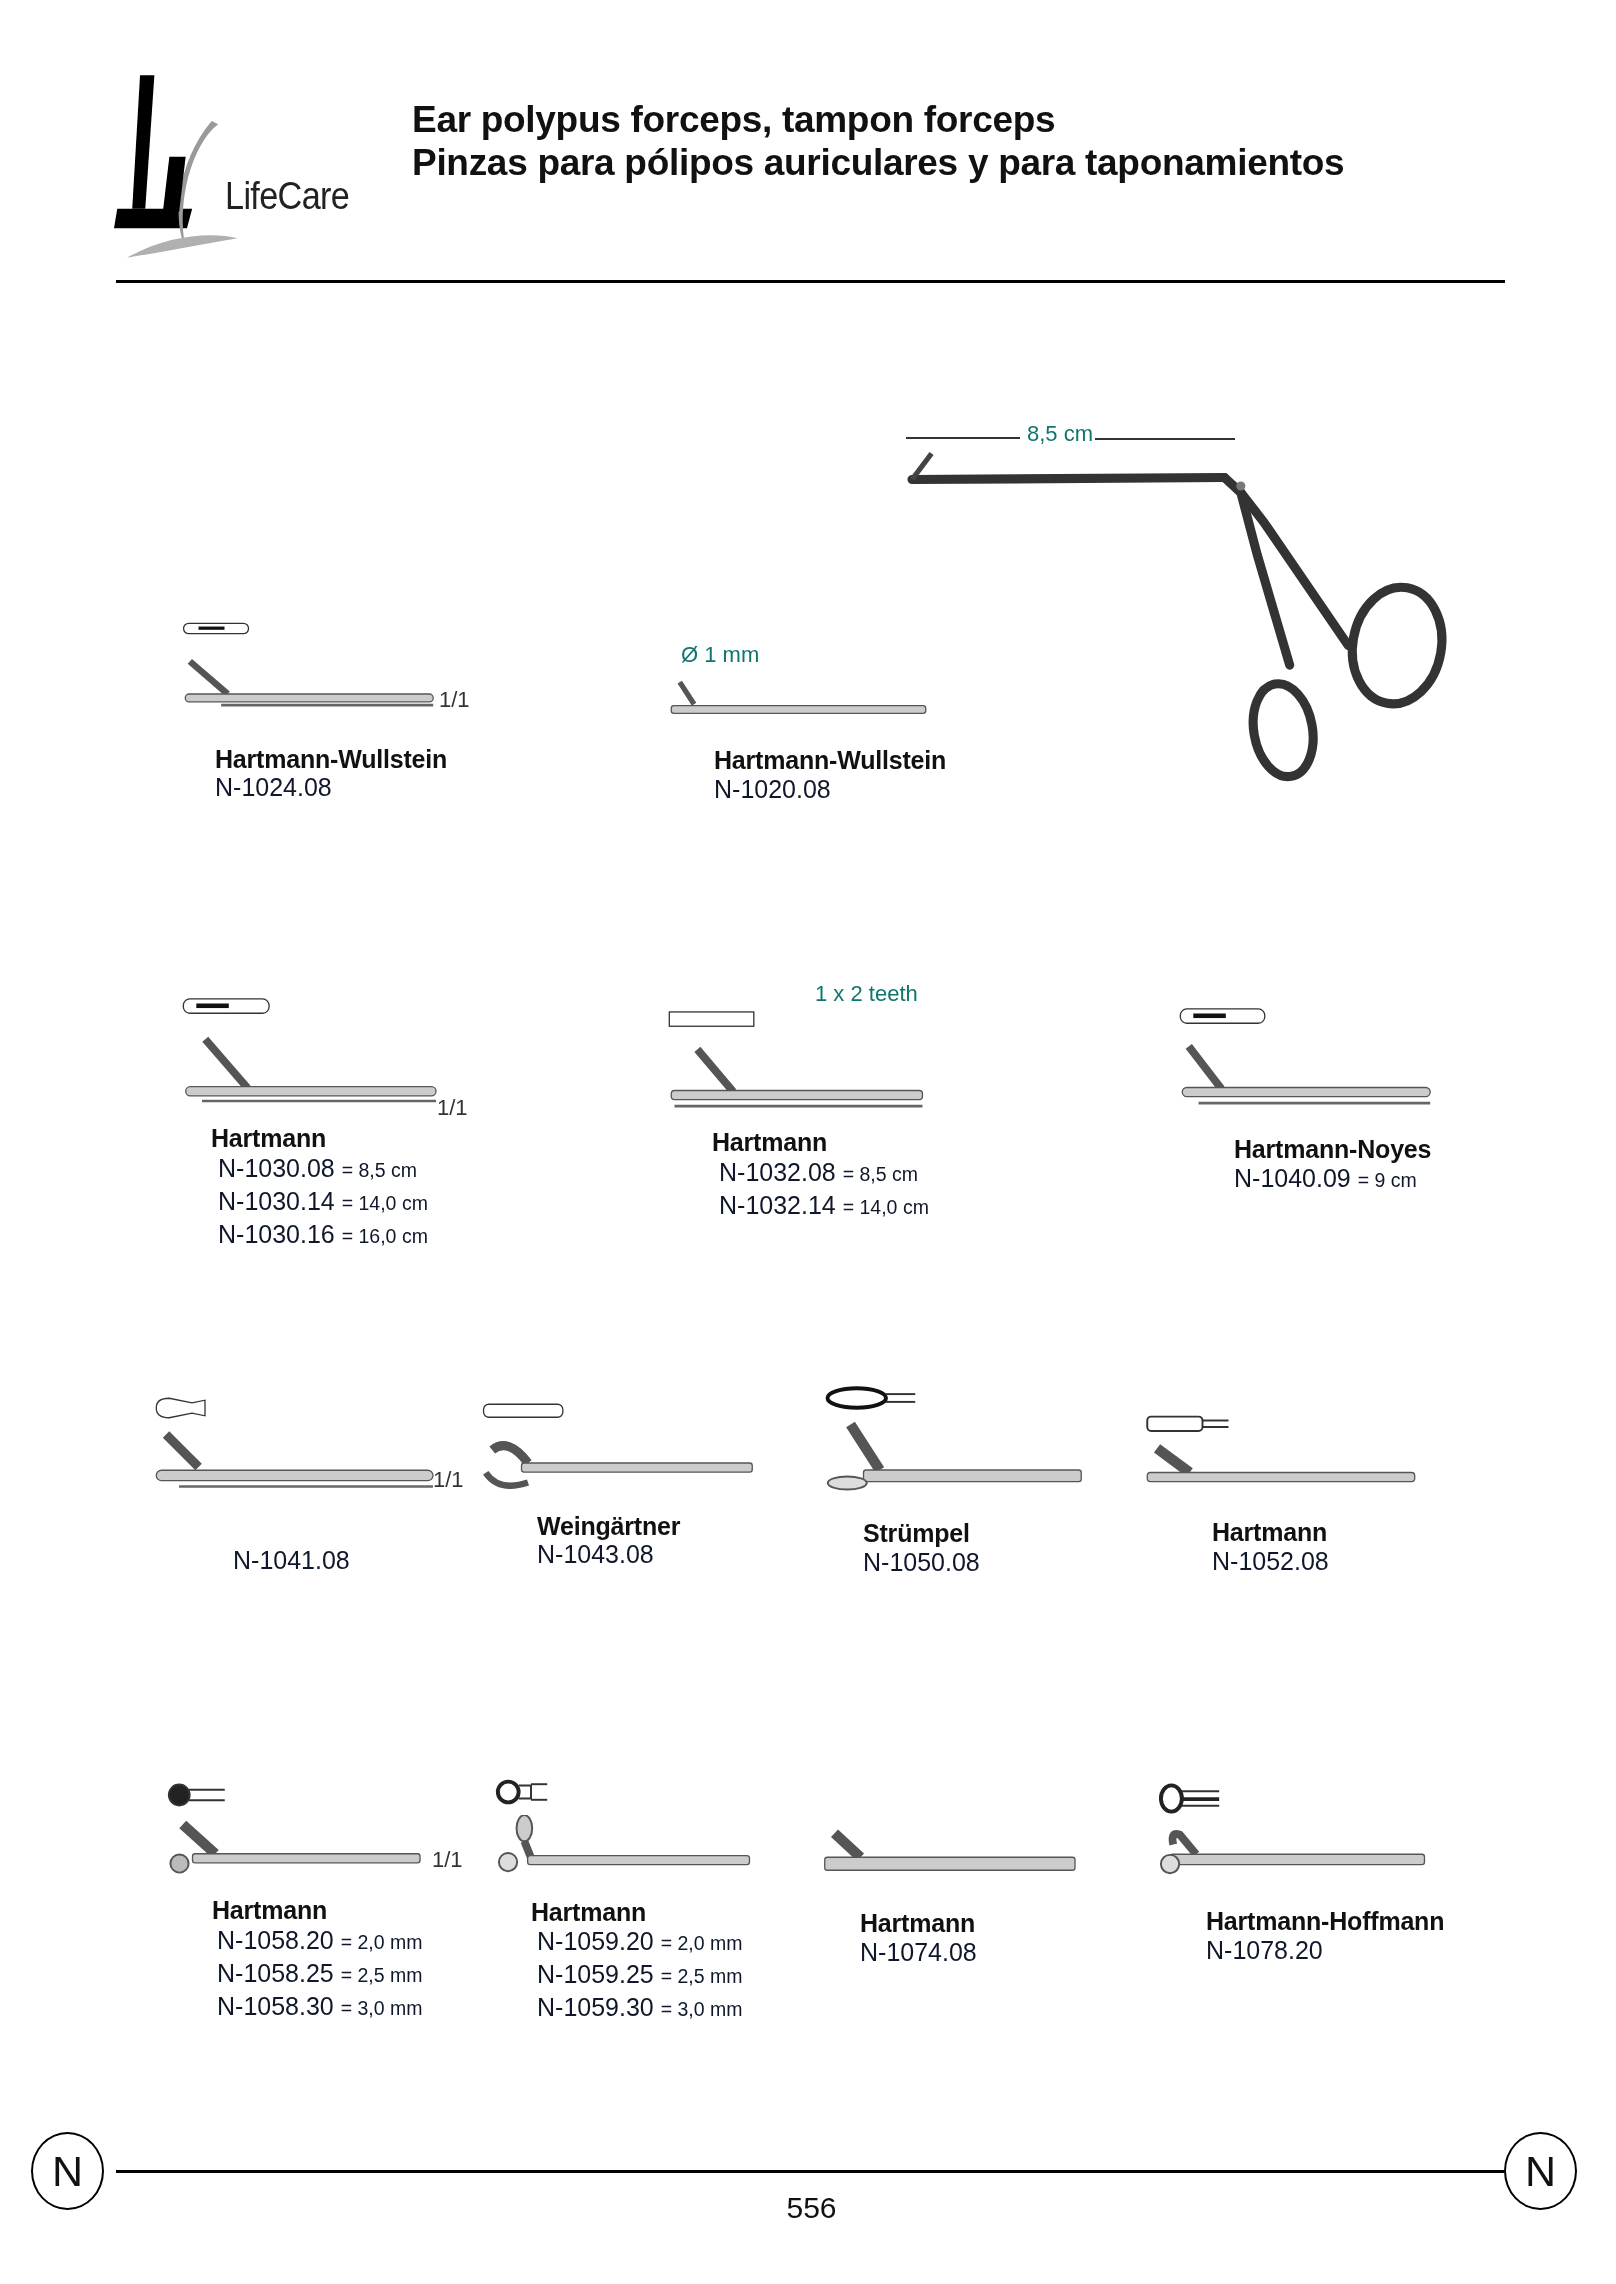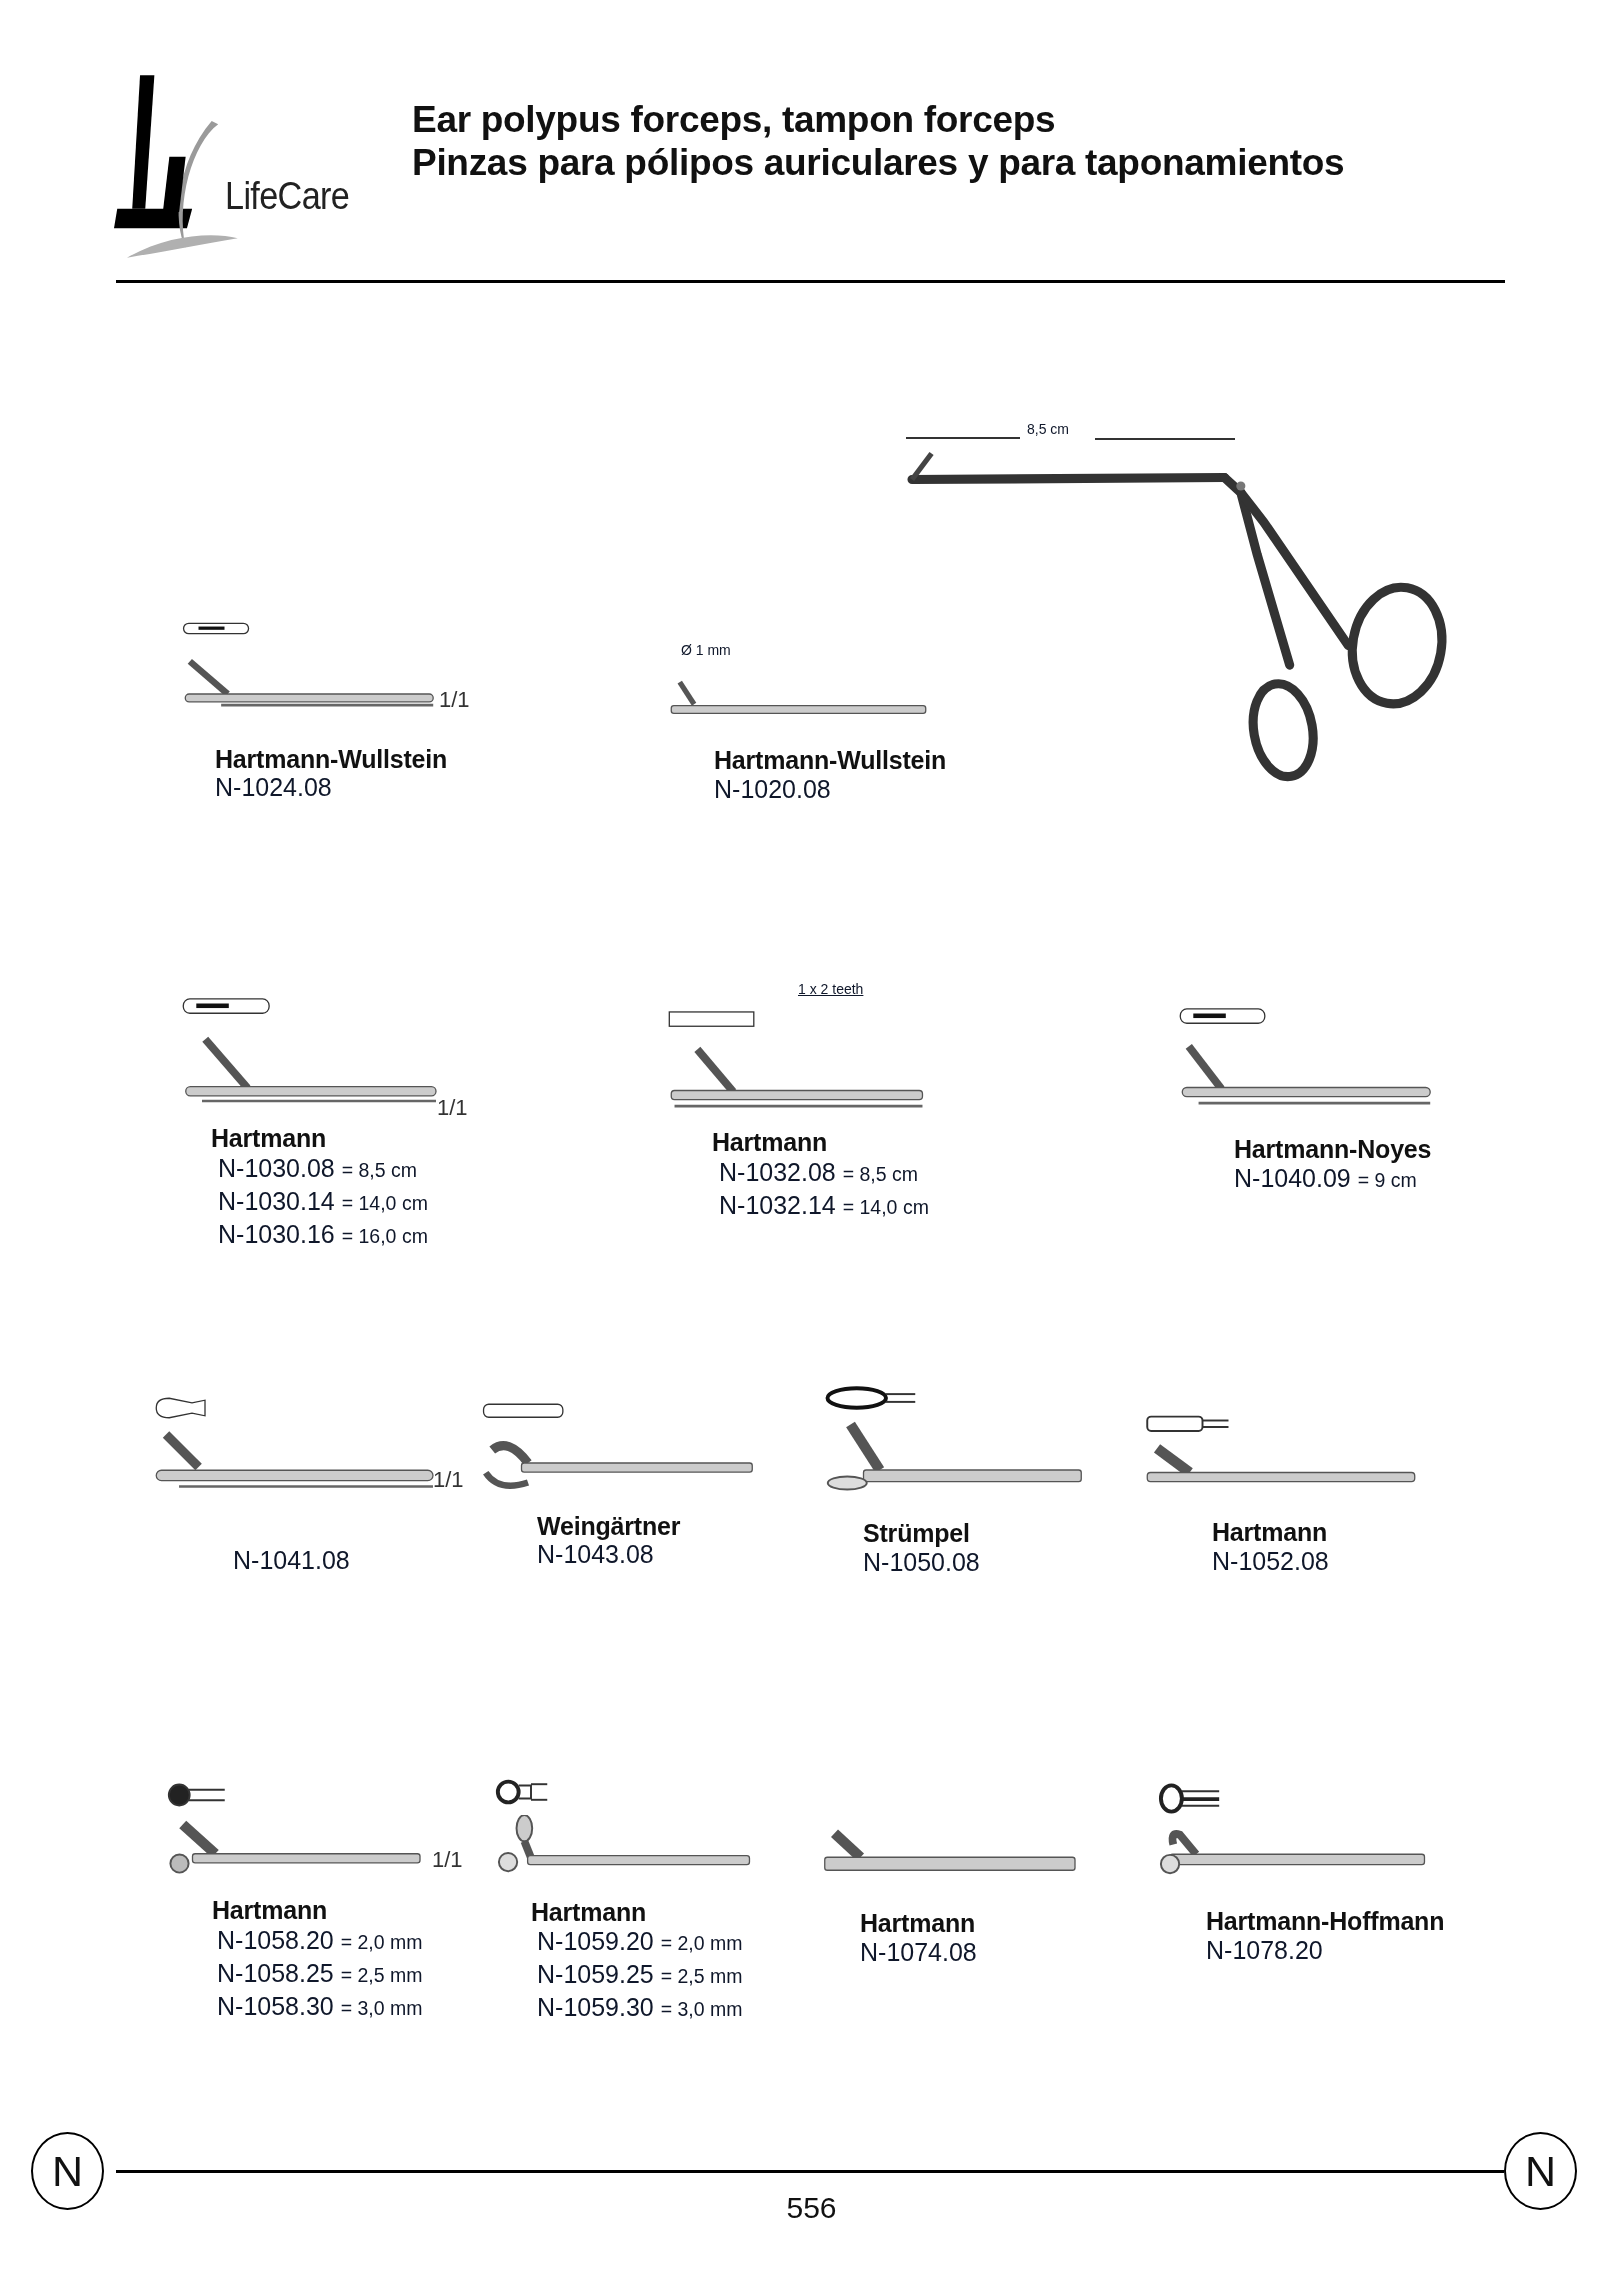--- a/index.html
+++ b/index.html
@@ -10,21 +10,21 @@
   .title-block { left: 412px; top: 78px; margin-top: 20px; }
   .title-line { font-weight: bold; font-size: 37px; line-height: 43px; white-space: nowrap; letter-spacing: -0.3px; }
   .header-rule { left: 116px; top: 280px; width: 1389px; height: 3.3px; background: #000; }
   .footer-rule { left: 116px; top: 2170px; width: 1388px; height: 3.3px; background: #000; }
   .section-badge { width: 73px; height: 78px; border: 2.6px solid #000; border-radius: 50%; box-sizing: border-box; display: flex; align-items: center; justify-content: center; font-size: 43px; font-weight: normal; background: #fff; }
   .page-number { left: 779px; top: 2191px; font-size: 30px; width: 65px; text-align: center; }
   .item { position: absolute; }
   .item-name { font-weight: bold; font-size: 25px; white-space: nowrap; color: #111; letter-spacing: -0.2px; }
   .item-code { font-size: 25px; white-space: nowrap; color: #0f172a; line-height: 31px; }
   .item-code .eq { font-size: 19.5px; }
-  .annotation { font-size: 14px; color: #0f172a; white-space: nowrap; }
+  .annotation { font-size: 22px; color: #0f766e; white-space: nowrap; }
   .scale-mark { font-size: 22px; color: #333; }
   .drawing { position: absolute; }
   .dim-line { position: absolute; height: 2px; background: #333; }
 </style>
 </head>
 <body>
 
 <div class="abs logo">
   <svg width="254" height="189" viewBox="0 0 390 290">
     <path d="M40 5 L62 5 L48 210 L28 210 Z" fill="#000"></path>
@@ -97,21 +97,21 @@
   <div class="scale-mark" style="position:absolute;left:255px;top:98px;">1/1</div>
   <div class="item-name" style="position:absolute;left:29px;top:127px;">Hartmann</div>
   <div style="position:absolute;left:36px;top:156px;">
     <div class="item-code"><span>N-1030.08</span> <span class="eq">= 8,5 cm</span></div>
     <div class="item-code"><span>N-1030.14</span> <span class="eq">= 14,0 cm</span></div>
     <div class="item-code"><span>N-1030.16</span> <span class="eq">= 16,0 cm</span></div>
   </div>
 </div>
 
 <div class="item" style="left:668px;top:981px;">
-  <div class="annotation" style="position:absolute;left:130px;top:0;text-decoration:underline;">1 x 2 teeth</div>
+  <div class="annotation" style="position:absolute;left:147px;top:0;">1 x 2 teeth</div>
   <svg style="position:absolute;left:0;top:29px" width="91" height="19.5" viewBox="0 0 140 30">
       <rect x="2" y="3" width="130" height="22" fill="#fff" stroke="#333" stroke-width="2"></rect>
     </svg>
   <svg style="position:absolute;left:0;top:65px" width="261" height="72" viewBox="0 0 400 110">
     <line x1="45" y1="5" x2="100" y2="70" stroke="#555" stroke-width="12"></line>
     <rect x="5" y="68" width="385" height="14" rx="5" fill="#ccc" stroke="#555" stroke-width="2"></rect>
     <line x1="10" y1="92" x2="390" y2="92" stroke="#666" stroke-width="4"></line>
   </svg>
   <div class="item-name" style="position:absolute;left:44px;top:147px;">Hartmann</div>
   <div style="position:absolute;left:51px;top:176px;">

